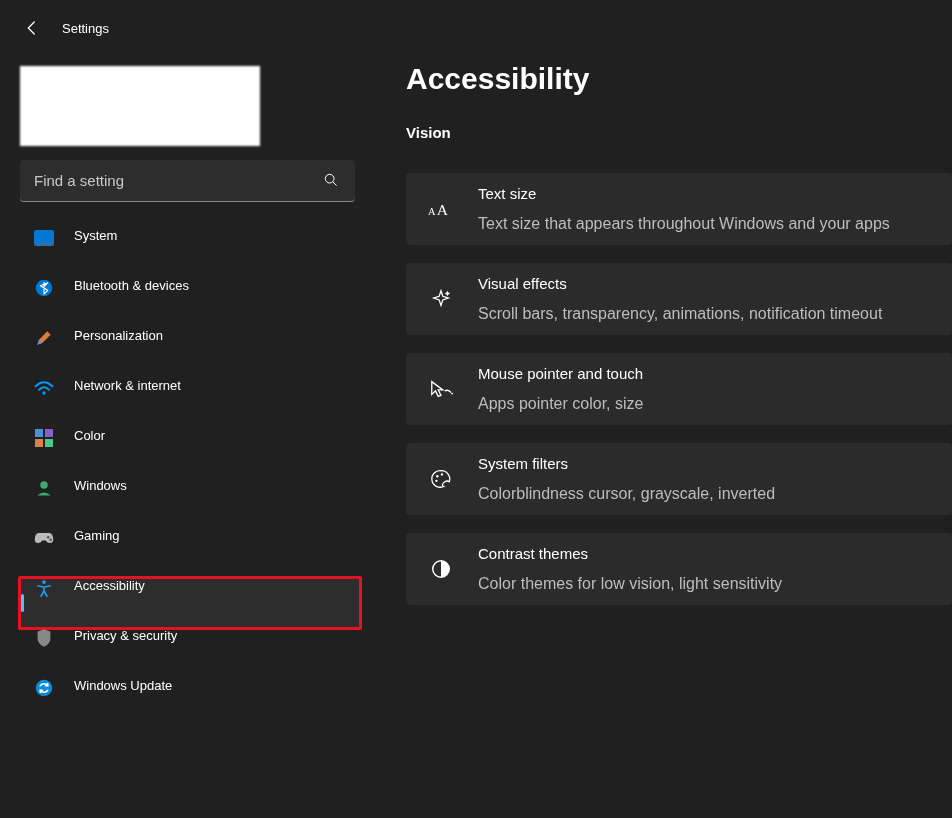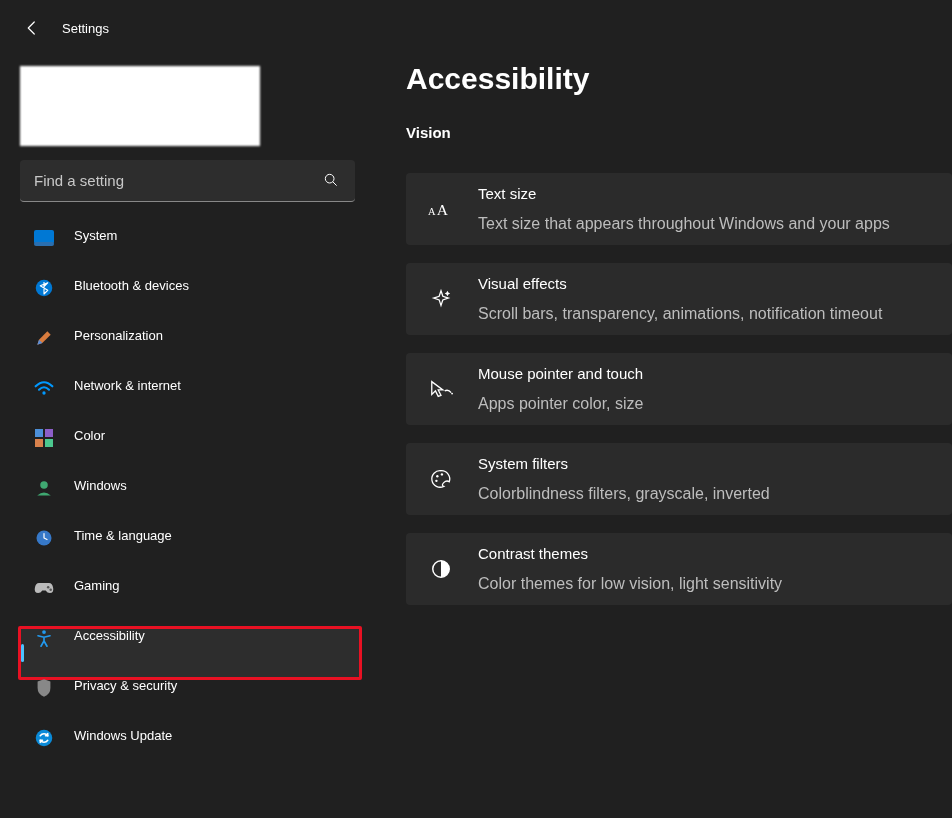--- a/index.html
+++ b/index.html
@@ -267,29 +267,20 @@
       <div class="nav-item">
         <span class="nav-icon">
           <svg width="18" height="18" viewBox="0 0 24 24">
               <circle cx="12" cy="8" r="5" fill="#3fa871"></circle>
               <path d="M3 22 Q12 14 21 22 Z" fill="#3fa871"></path>
             </svg>
         </span>
         <span class="nav-label">Windows</span>
       </div>
 
-      <div class="nav-item">
-        <span class="nav-icon">
-          <svg width="18" height="18" viewBox="0 0 24 24">
-              <circle cx="12" cy="12" r="10" fill="#3678c8"></circle>
-              <path d="M12 6 v6 l4 2" stroke="#fff" stroke-width="1.6" fill="none" stroke-linecap="round"></path>
-            </svg>
-        </span>
-        <span class="nav-label">Time &amp; language</span>
-      </div>
 
       <div class="nav-item">
         <span class="nav-icon">
           <svg width="20" height="14" viewBox="0 0 24 16">
               <path d="M6 2 h12 q4 0 5 6 q1 6 -4 6 q-3 0 -5 -3 h-4 q-2 3 -5 3 q-5 0 -4 -6 q1 -6 5 -6 z" fill="#bbb"></path>
               <circle cx="17" cy="7" r="1.5" fill="#555"></circle>
               <circle cx="20" cy="10" r="1.5" fill="#555"></circle>
             </svg>
         </span>
         <span class="nav-label">Gaming</span>
@@ -378,21 +369,21 @@
         <span class="tile-icon">
           <svg width="24" height="22" viewBox="0 0 24 24">
               <path d="M12 3 a9 9 0 1 0 3 17 q-3 -1 0 -4 q3 -3 6 -1 a9 9 0 0 0 -9 -12 z" stroke="#fff" stroke-width="1.4" fill="none"></path>
               <circle cx="8" cy="9" r="1.3" fill="#fff"></circle>
               <circle cx="13" cy="7" r="1.3" fill="#fff"></circle>
               <circle cx="7" cy="14" r="1.3" fill="#fff"></circle>
             </svg>
         </span>
         <div class="tile-text">
           <div class="tile-title">System filters</div>
-          <div class="tile-sub">Colorblindness filters, grayscale, inverted</div>
+          <div class="tile-sub">Colorblindness cursor, grayscale, inverted</div>
         </div>
       </div>
 
       <div class="tile">
         <span class="tile-icon">
           <svg width="22" height="22" viewBox="0 0 24 24">
               <circle cx="12" cy="12" r="9" stroke="#fff" stroke-width="1.6" fill="none"></circle>
               <path d="M12 3 a9 9 0 0 1 0 18 z" fill="#fff"></path>
             </svg>
         </span>

